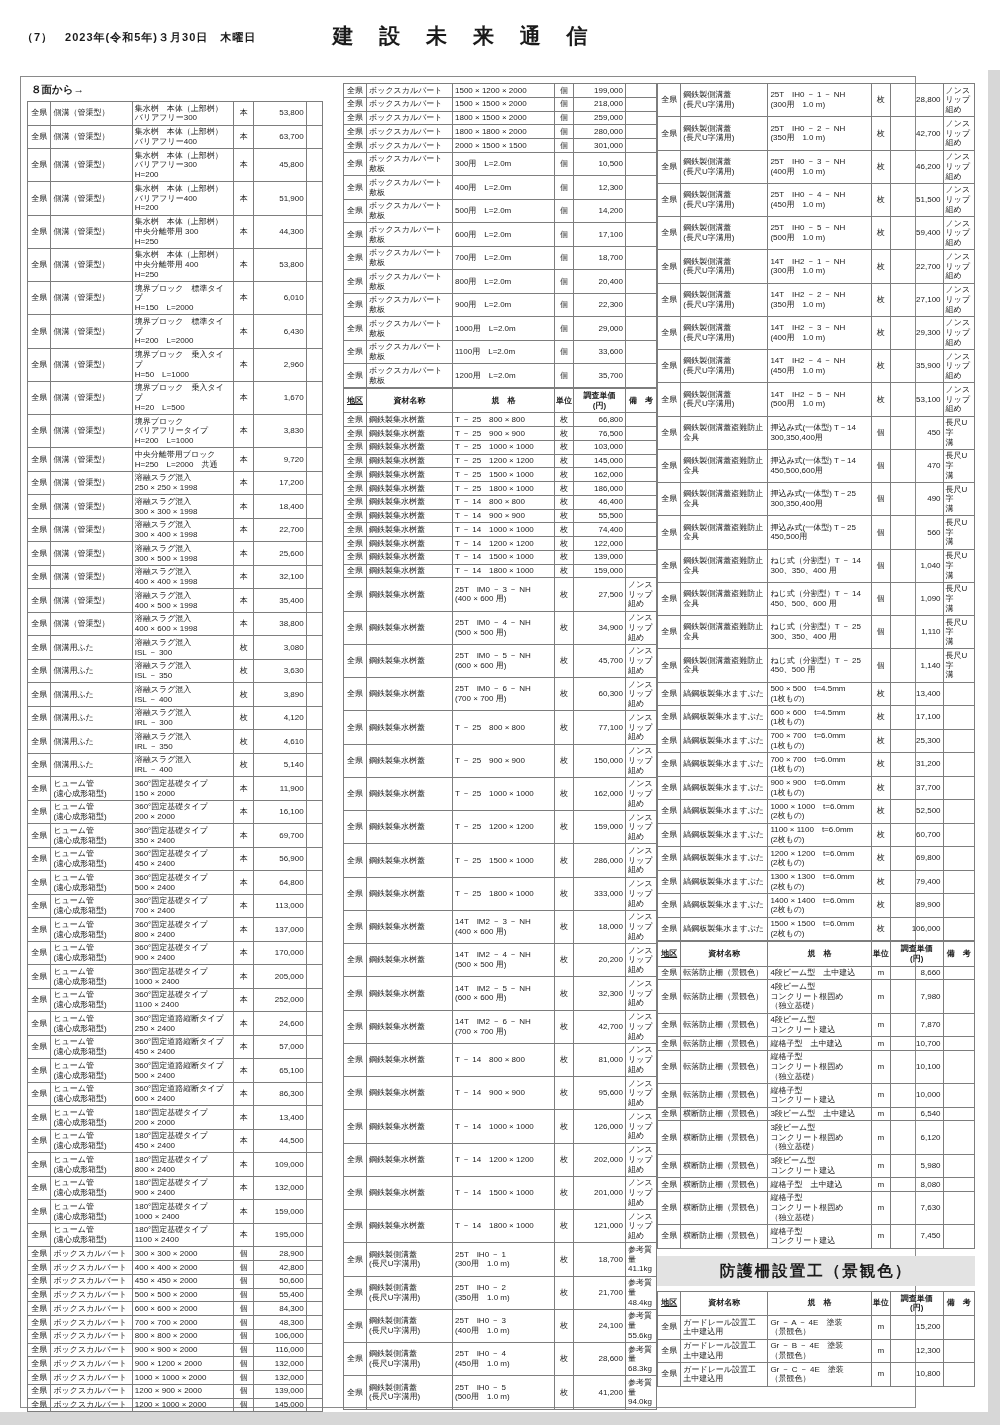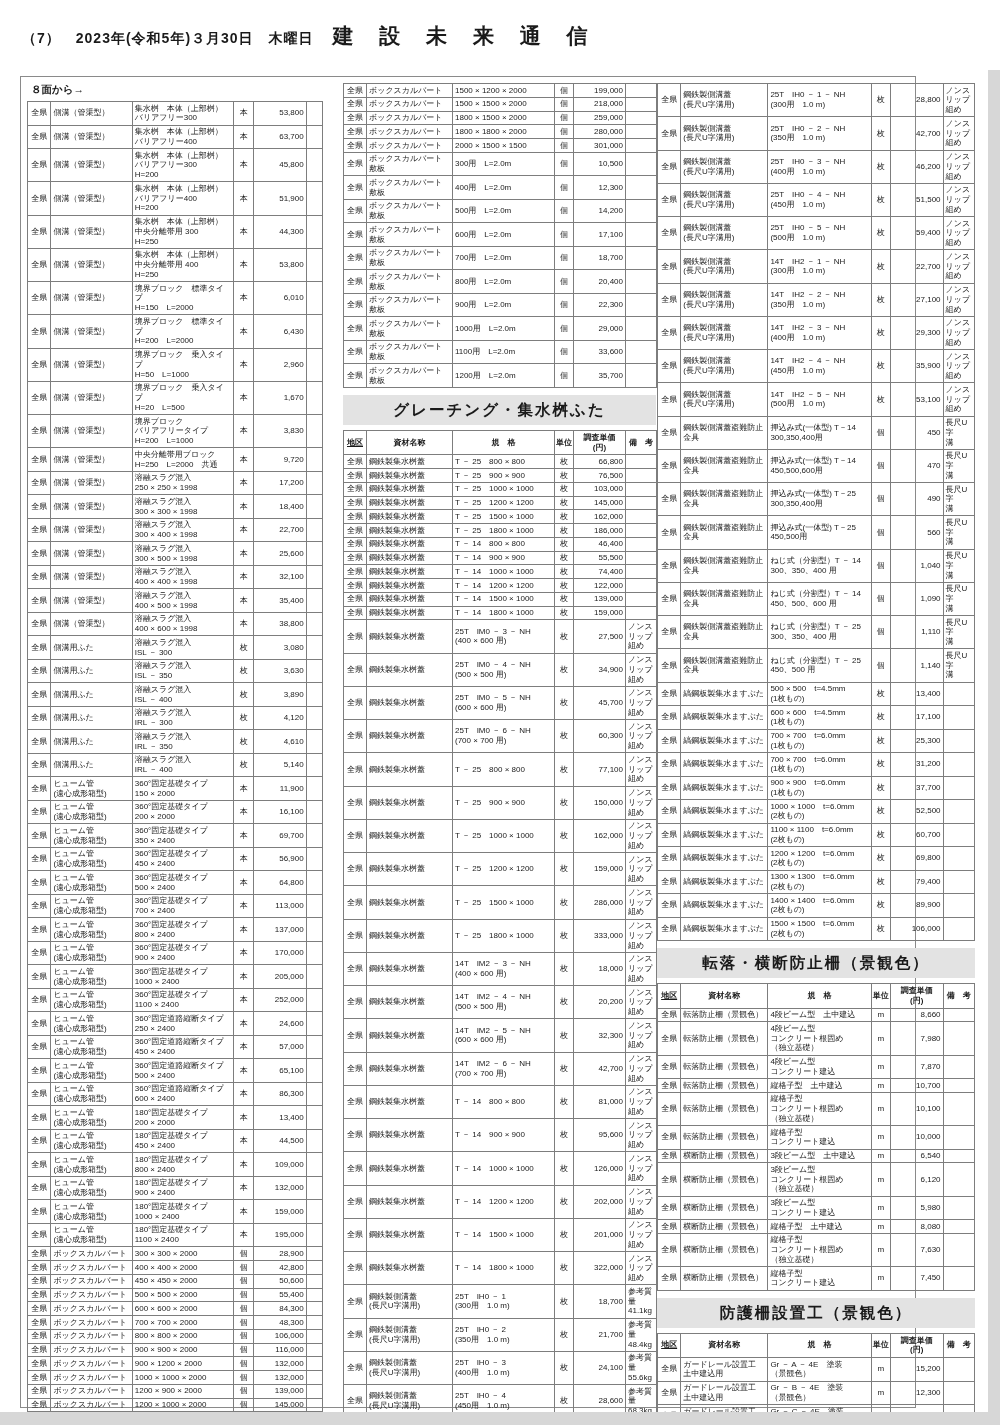--- a/index.html
+++ b/index.html
@@ -1,20 +1,20 @@
 <!DOCTYPE html>
 <html><head>
 <meta charset="utf-8">
 <style>
   * { box-sizing: border-box; margin: 0; padding: 0; }
   html,body { width:1000px; height:1425px; background:#ffffff; font-family:"Liberation Sans",sans-serif; color:#1a1a1a; position:relative; overflow:hidden; }
   .scan-edge-right { position:absolute; left:988px; top:70px; width:12px; height:1355px; background:#d7d7d7; }
   .scan-edge-bottom { position:absolute; left:0; top:1412px; width:1000px; height:13px; background:#d7d7d7; }
   .page-header { position:absolute; left:22px; top:22px; width:956px; }
-  .page-info { position:absolute; left:0; top:8px; font-size:14px; font-weight:bold; letter-spacing:1px; white-space:pre; }
+  .page-info { position:absolute; left:0; top:8px; font-size:11px; font-weight:bold; letter-spacing:1px; white-space:pre; }
   .masthead { position:absolute; left:0; right:70px; top:0; text-align:center; font-size:21px; font-weight:bold; letter-spacing:10px; white-space:pre; }
   .frame { position:absolute; left:20px; top:76px; width:896px; height:1332px; border:1px solid #8a8a8a; }
   .cont-note { position:absolute; left:10px; top:6px; font-size:10.5px; font-weight:bold; }
   .col { position:absolute; top:6px; }
   .col1 { left:6px;  top:24px; width:296px; }
   .col2 { left:322px; width:313px; }
   .col3 { left:636px; width:318px; }
   table.pt { border-collapse:collapse; width:100%; table-layout:fixed; }
   table.pt td, table.pt th { border:1px solid #7d7d7d; font-size:8px; line-height:1.22; padding:1.5px 2px; vertical-align:middle; white-space:pre-line; word-break:break-all; font-weight:normal; }
   table.pt th { text-align:center; font-weight:bold; padding:2px 1px; }
@@ -702,21 +702,20 @@
           <tr>
             <td class="c0">全県</td>
             <td class="c1">ボックスカルバート敷板</td>
             <td class="c2">1200用　L=2.0m</td>
             <td class="c3">個</td>
             <td class="c4">35,700</td>
             <td class="c5"></td>
           </tr>
         </tbody>
     </table>
-    <div class="section-title">グレーチング・集水桝ふた</div>
     <table class="pt">
       <thead>
         <tr>
           <th class="c0">地区</th>
           <th class="c1">資材名称</th>
           <th class="c2">規　格</th>
           <th class="c3">単位</th>
           <th class="c4">調査単価
 (円)</th>
           <th class="c5">備　考</th>
@@ -1015,21 +1014,21 @@
             <td class="c4">201,000</td>
             <td class="c5">ノンス
 リップ
 組め</td>
           </tr>
           <tr>
             <td class="c0">全県</td>
             <td class="c1">鋼鉄製集水桝蓋</td>
             <td class="c2">T － 14　1800 × 1000</td>
             <td class="c3">枚</td>
-            <td class="c4">322,000</td>
+            <td class="c4">121,000</td>
             <td class="c5">ノンス
 リップ
 組め</td>
           </tr>
           <tr>
             <td class="c0">全県</td>
             <td class="c1">鋼鉄製側溝蓋
 (長尺U字溝用)</td>
             <td class="c2">25T　IH0 － 1
 (300用　1.0 m)</td>
@@ -1383,21 +1382,20 @@
             <td class="c0">全県</td>
             <td class="c1">縞鋼板製集水ますぶた</td>
             <td class="c2">1500 × 1500　t=6.0mm
 (2枚もの)</td>
             <td class="c3">枚</td>
             <td class="c4">106,000</td>
             <td class="c5"></td>
           </tr>
         </tbody>
     </table>
-    <div class="section-title">転落・横断防止柵（景観色）</div>
     <table class="pt">
       <thead>
         <tr>
           <th class="c0">地区</th>
           <th class="c1">資材名称</th>
           <th class="c2">規　格</th>
           <th class="c3">単位</th>
           <th class="c4">調査単価
 (円)</th>
           <th class="c5">備　考</th>

